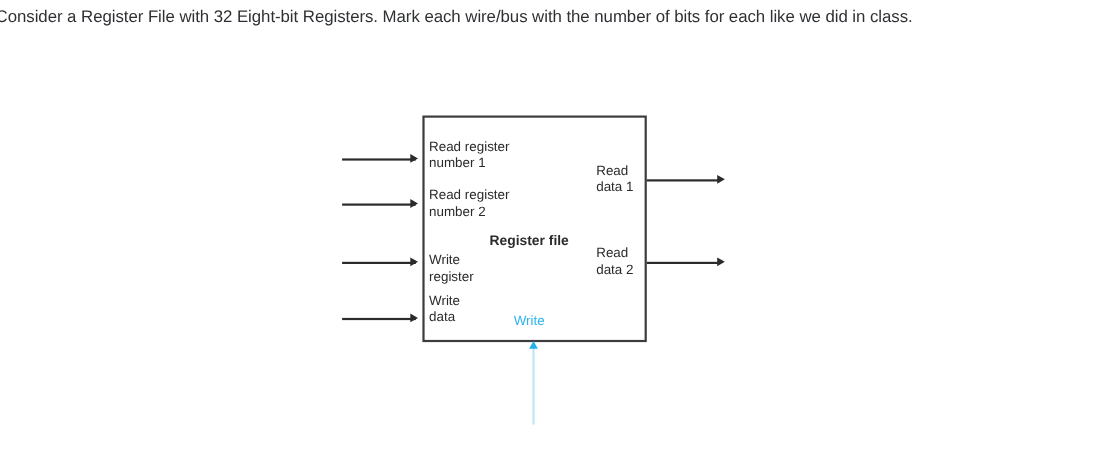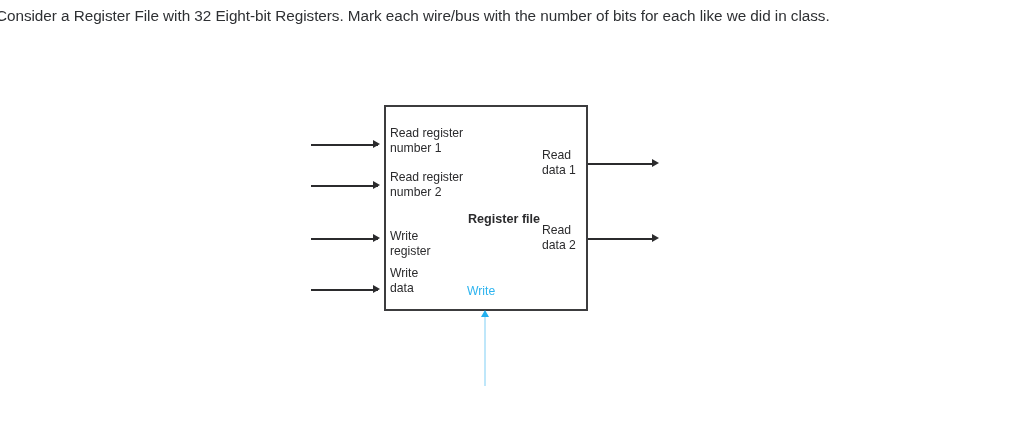--- a/index.html
+++ b/index.html
@@ -64,21 +64,21 @@
     font-size: 12.6px;
   }
   .lbl.blue {
     color: #2eb4ef;
   }
 
   #lbl-read-reg-1   { left: 390px; top: 126px; }
   #lbl-read-reg-2   { left: 390px; top: 170px; }
   #lbl-write-reg    { left: 390px; top: 229px; }
   #lbl-write-data   { left: 390px; top: 266px; }
-  #lbl-register-file{ left: 468px; top: 212px; }
+  #lbl-register-file{ left: 445px; top: 212px; }
   #lbl-read-data-1  { left: 542px; top: 148px; }
   #lbl-read-data-2  { left: 542px; top: 223px; }
   #lbl-write-clock  { left: 467px; top: 284px; }
 
   
   .wire {
     position: absolute;
     background: #2b2b2d;
   }
   .wire.h { height: 1.6px; }

